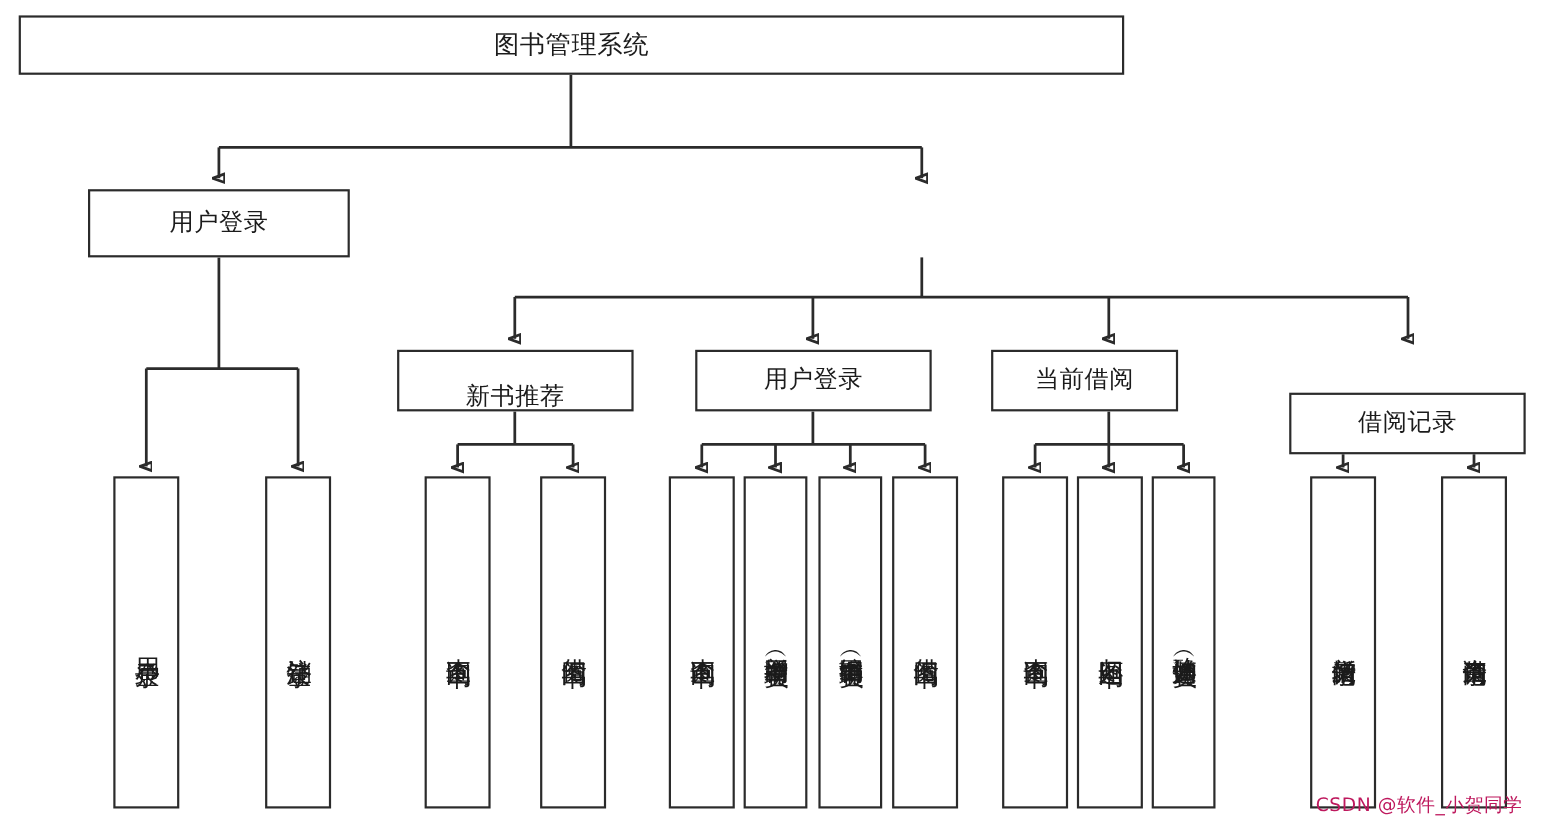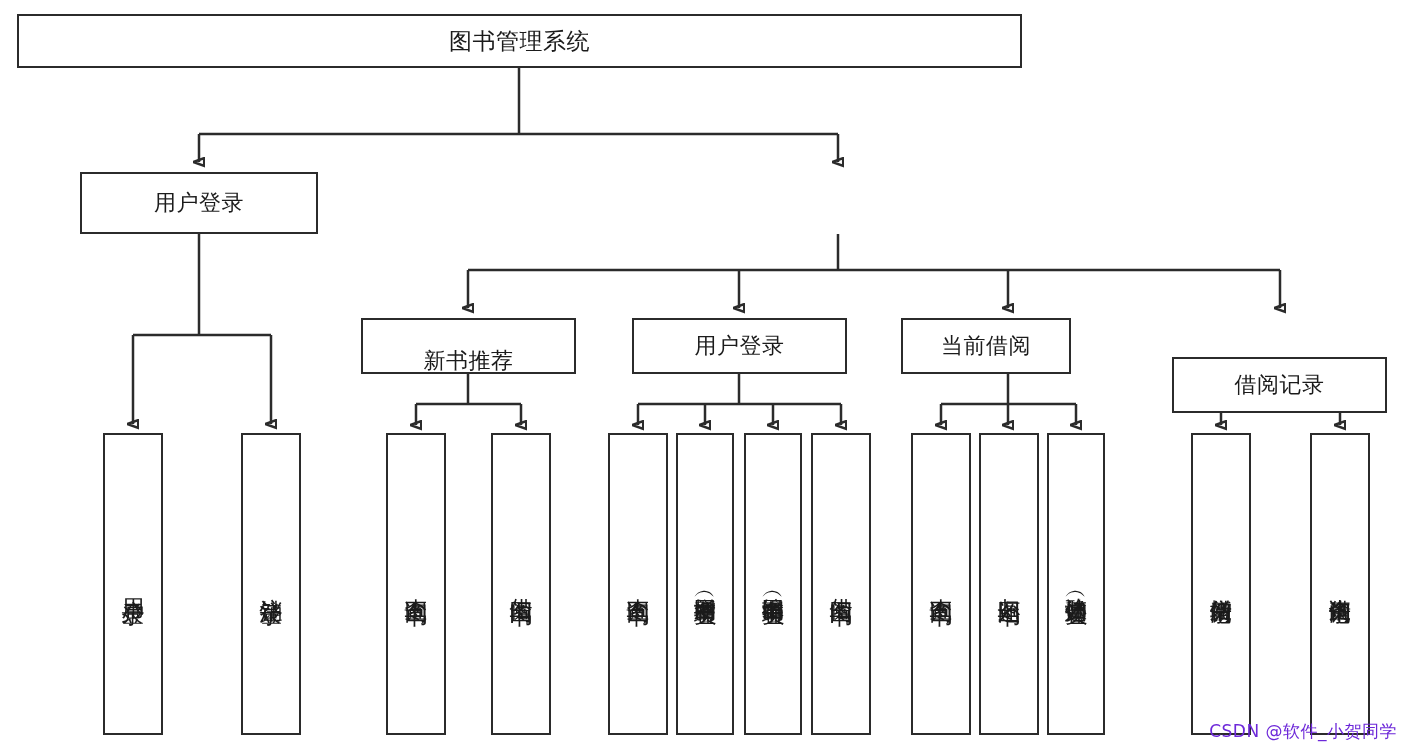--- a/index.html
+++ b/index.html
@@ -62,24 +62,24 @@
     height:747px;
     pointer-events:none;
   }
   svg#wires path, svg#wires line{
     stroke:#2b2b2b;
     stroke-width:2.5;
     fill:none;
   }
   .watermark{
     position:absolute;
-    right:8px;
+    right:21px;
     bottom:4px;
     font-size:17px;
-    color:#6d28d9;
+    color:#be185d;
     letter-spacing:0.5px;
     white-space:nowrap;
     user-select:none;
   }
 </style>
 </head>
 <body>
 
 <div id="canvas">
 

